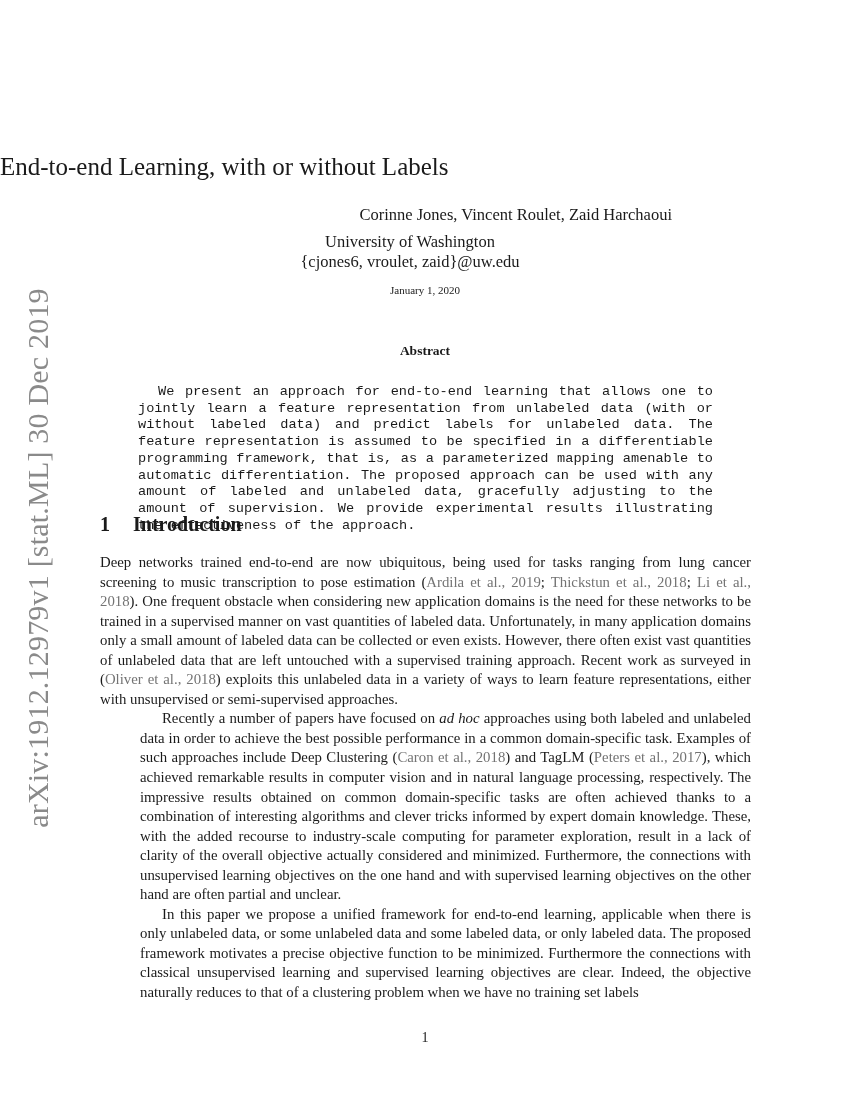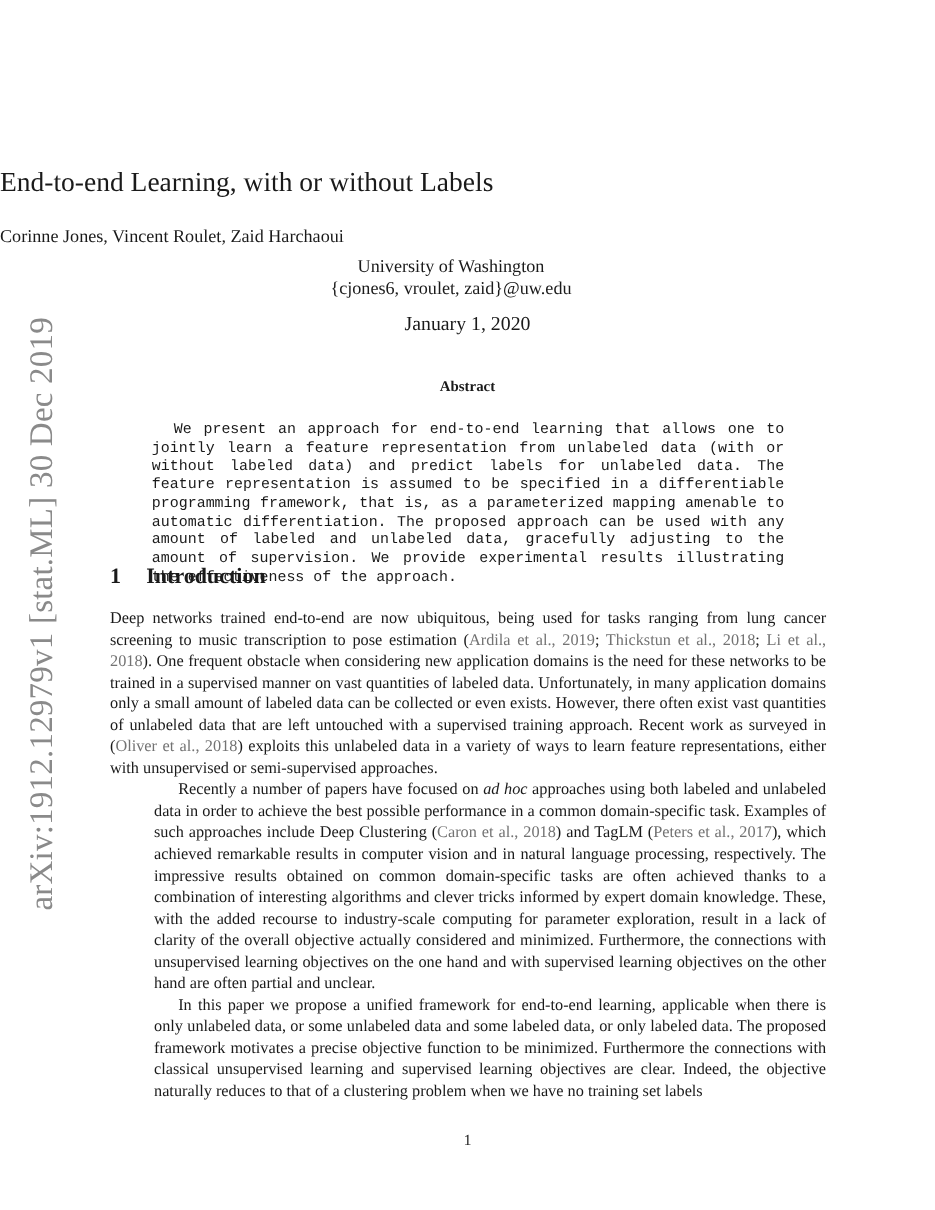--- a/index.html
+++ b/index.html
@@ -4,26 +4,26 @@
 <style>
   html, body { margin: 0; padding: 0; background: #ffffff; }
   body { width: 850px; height: 1100px; position: relative; overflow: hidden;
          font-family: "DejaVu Serif", "Liberation Serif", serif; color: #1a1a1a; }
   .side-stamp { position: absolute; left: 18px; top: 288px; width: 40px; height: 540px; }
   .side-stamp span { position: absolute; left: 50%; top: 50%;
          transform: translate(-50%, -50%) rotate(-90deg); white-space: nowrap;
          font-family: "Liberation Serif", serif; font-size: 30px; color: #8a8a8a; letter-spacing: 0.2px; }
   .title { position: absolute; top: 153px; left: 0; width: 850px; 
          font-family: "Liberation Serif", serif; font-size: 25px; color: #1a1a1a; }
-  .authors { position: absolute; top: 205px; left: 0; width: 672px; text-align: left;
+  .authors { position: absolute; top: 205px; left: 0; width: 672px; text-align: right;
          font-family: "Liberation Serif", serif; font-size: 16.5px; }
   .affil { position: absolute; top: 232px; left: 0; width: 820px; text-align: center;
          font-family: "Liberation Serif", serif; font-size: 16.5px; line-height: 20px; }
   .date { position: absolute; top: 284px; left: 0; width: 850px; text-align: center;
-         font-family: "Liberation Serif", serif; font-size: 18px; }
+         font-family: "Liberation Serif", serif; font-size: 11px; }
   .abstract-head { position: absolute; top: 343px; left: 0; width: 850px; text-align: center;
          font-family: "Liberation Serif", serif; font-weight: bold; font-size: 13.5px; }
   .abstract-body { position: absolute; top: 384px; left: 138px; width: 575px;
          font-family: Liberation Mono, monospace; font-size: 13.6px; line-height: 16.7px;
          text-align: justify; text-indent: 20px; }
   .section-head { position: absolute; top: 513px; left: 100px;
          font-family: "Liberation Serif", serif; font-weight: bold; font-size: 20px; }
   .section-head .num { display: inline-block; width: 33px; }
   .body-text { position: absolute; top: 553px; left: 100px; width: 651px;
          font-family: "Liberation Serif", serif; font-size: 14.8px; line-height: 19.55px; }

